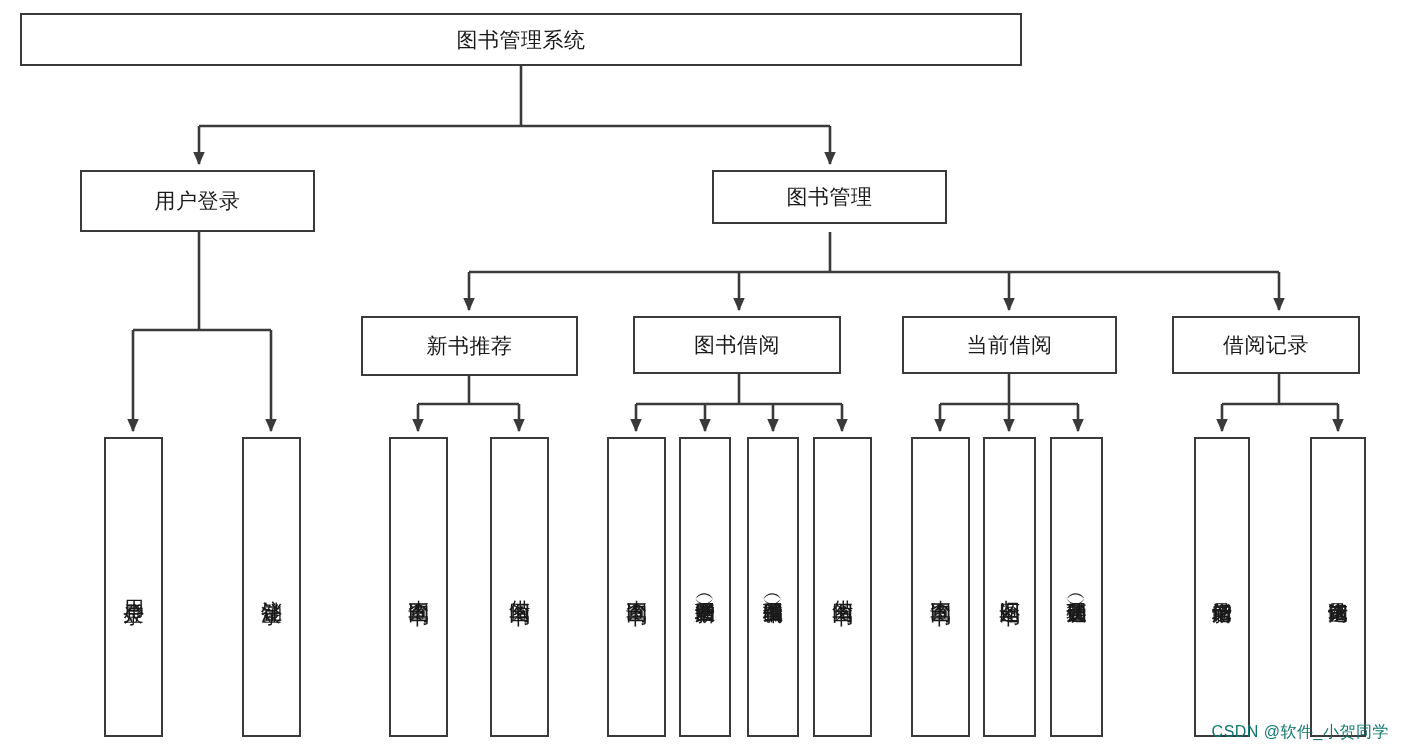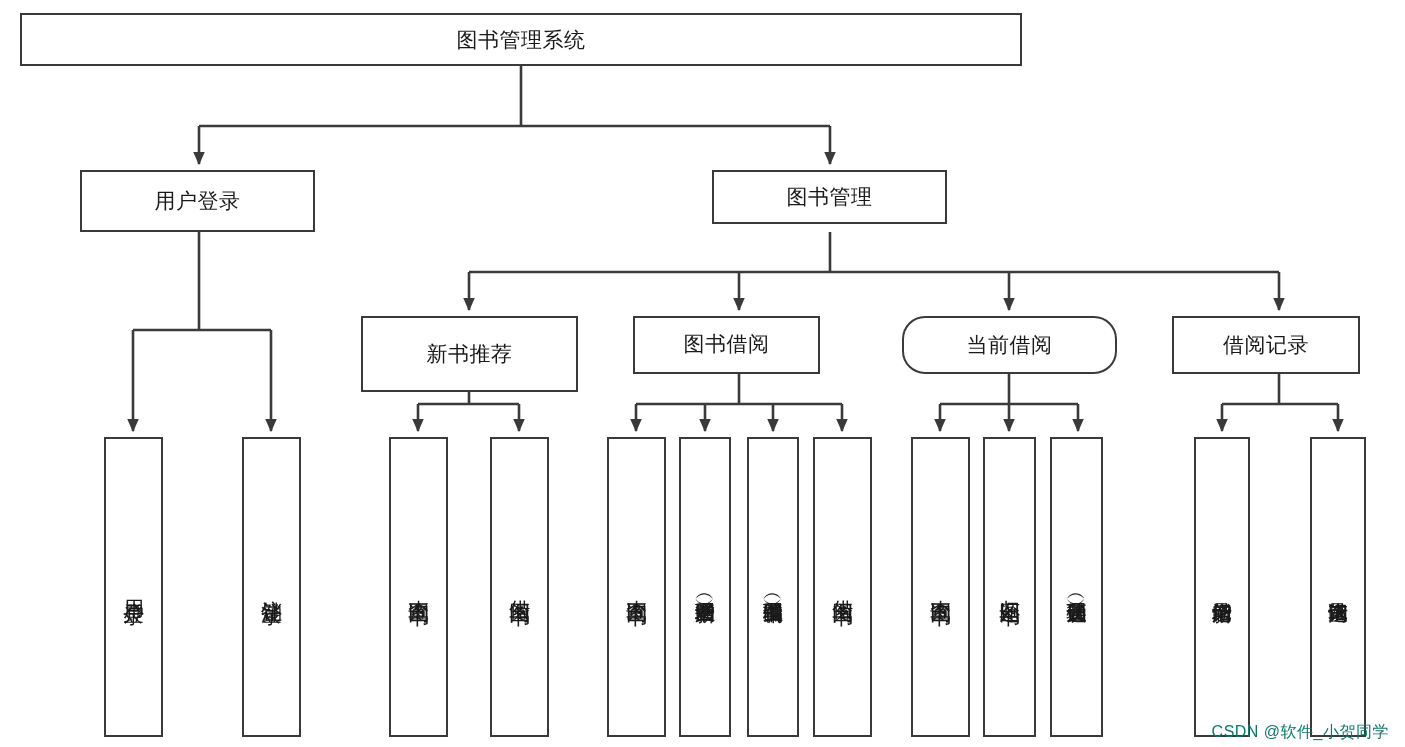--- a/index.html
+++ b/index.html
@@ -126,27 +126,27 @@
     <span class="label">图书管理系统</span>
   </div>
 
   <div class="node horizontal" style="left:80px; top:170px; width:235px; height:62px;">
     <span class="label">用户登录</span>
   </div>
   <div class="node horizontal" style="left:712px; top:170px; width:235px; height:54px;">
     <span class="label">图书管理</span>
   </div>
 
-  <div class="node horizontal" style="left:361px; top:316px; width:217px; height:76px;">
+  <div class="node horizontal" style="left:361px; top:316px; width:217px; height:60px;">
     <span class="label">新书推荐</span>
   </div>
-  <div class="node horizontal" style="left:633px; top:316px; width:187px; height:58px;font-family:Liberation Serif, serif;">
+  <div class="node horizontal" style="left:633px; top:316px; width:208px; height:58px;">
     <span class="label">图书借阅</span>
   </div>
-  <div class="node horizontal" style="left:902px; top:316px; width:215px; height:58px;border-radius:23px;">
+  <div class="node horizontal" style="left:902px; top:316px; width:215px; height:58px;">
     <span class="label">当前借阅</span>
   </div>
   <div class="node horizontal" style="left:1172px; top:316px; width:188px; height:58px;">
     <span class="label">借阅记录</span>
   </div>
 
   <div class="node vertical" style="left:104px; top:437px; width:59px; height:300px;">
     <span class="label">用户登录</span>
   </div>
   <div class="node vertical" style="left:242px; top:437px; width:59px; height:300px;">

